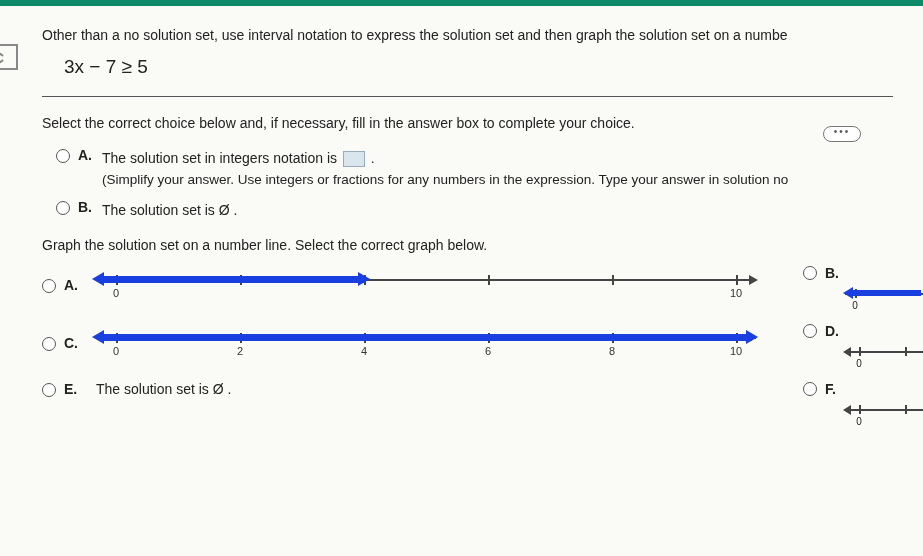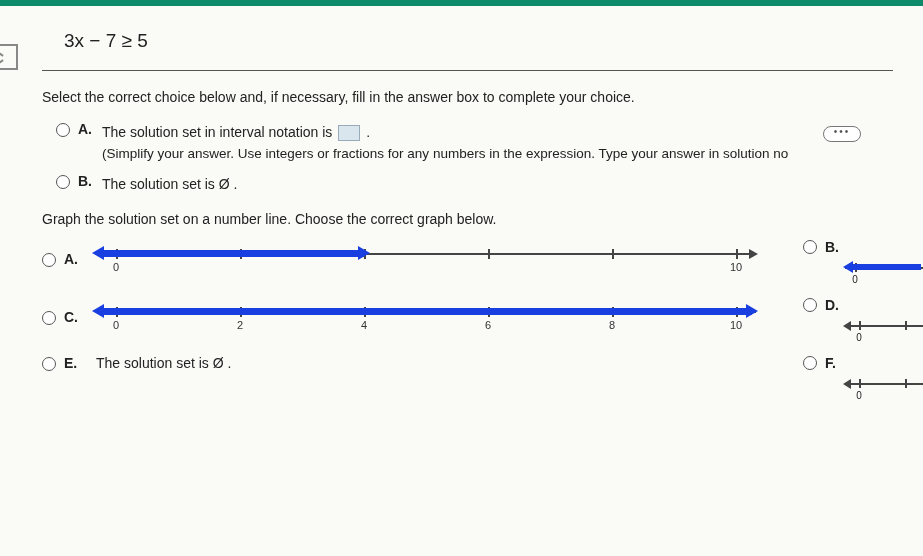--- a/index.html
+++ b/index.html
@@ -101,49 +101,50 @@
   .orange-tab { position:absolute; left:0; top:375px; width:14px; height:30px; background:#f3c24a; border-top-right-radius:3px; border-bottom-right-radius:3px;}
 </style>
 </head>
 <body>
 
 <div class="topbar"></div>
 <div class="orange-tab"></div>
 <div class="page">
   <div class="left-tab"></div>
 
+  <div class="problem-statement">Other than a no solution set, use interval notation to express the solution set and then graph the solution set on a numbe</div>
   <div class="inequality">3x − 7 ≥ 5</div>
 
   <hr class="sep">
   <div class="ellipsis-pill">•••</div>
 
   <div class="instruction">Select the correct choice below and, if necessary, fill in the answer box to complete your choice.</div>
 
   <div class="choice-row">
     <div class="radio"></div>
     <div class="choice-letter">A.</div>
     <div class="choice-body">
-      <span>The solution set in interval notation is </span>
+      <span>The solution set in integers notation is </span>
       <span class="answer-box"></span>
       <span>.</span>
       <div class="hint">(Simplify your answer. Use integers or fractions for any numbers in the expression. Type your answer in solution no</div>
     </div>
   </div>
 
   <div class="choice-row">
     <div class="radio"></div>
     <div class="choice-letter">B.</div>
     <div class="choice-body">
       <span>The solution set is </span>
       <span class="emptyset">Ø</span>
       <span>.</span>
     </div>
   </div>
 
-  <div class="graph-instruction">Graph the solution set on a number line. Choose the correct graph below.</div>
+  <div class="graph-instruction">Graph the solution set on a number line. Select the correct graph below.</div>
 
   <div class="graphs-grid" style="height:200px;">
 
     <div class="row" style="position:absolute; top:0; left:0;">
       <div class="opt-left">
         <div class="radio"></div>
         <div class="choice-letter">A.</div>
       </div>
       <div class="nl-wrap">
         <div class="nl" style="width:660px;">

